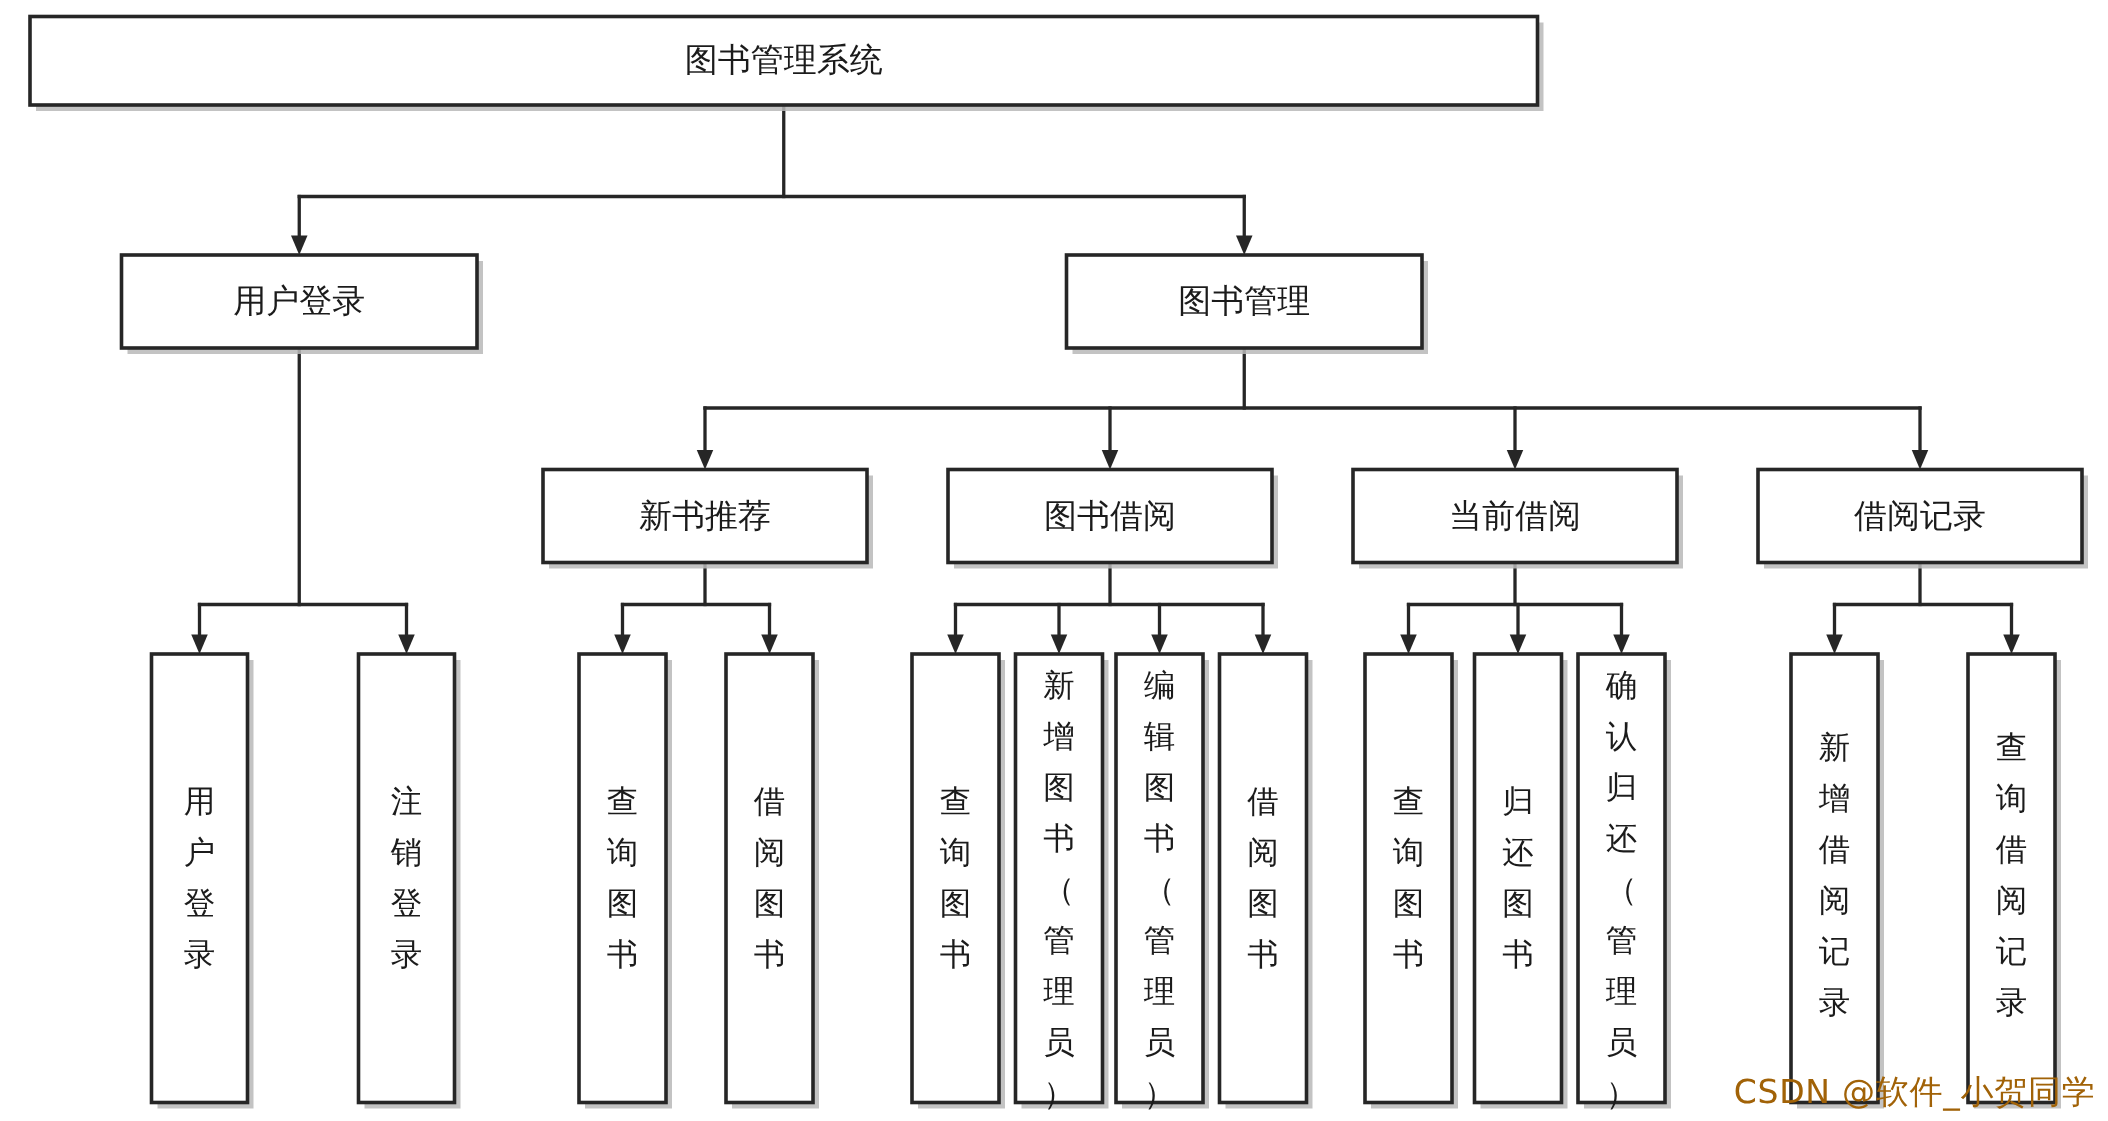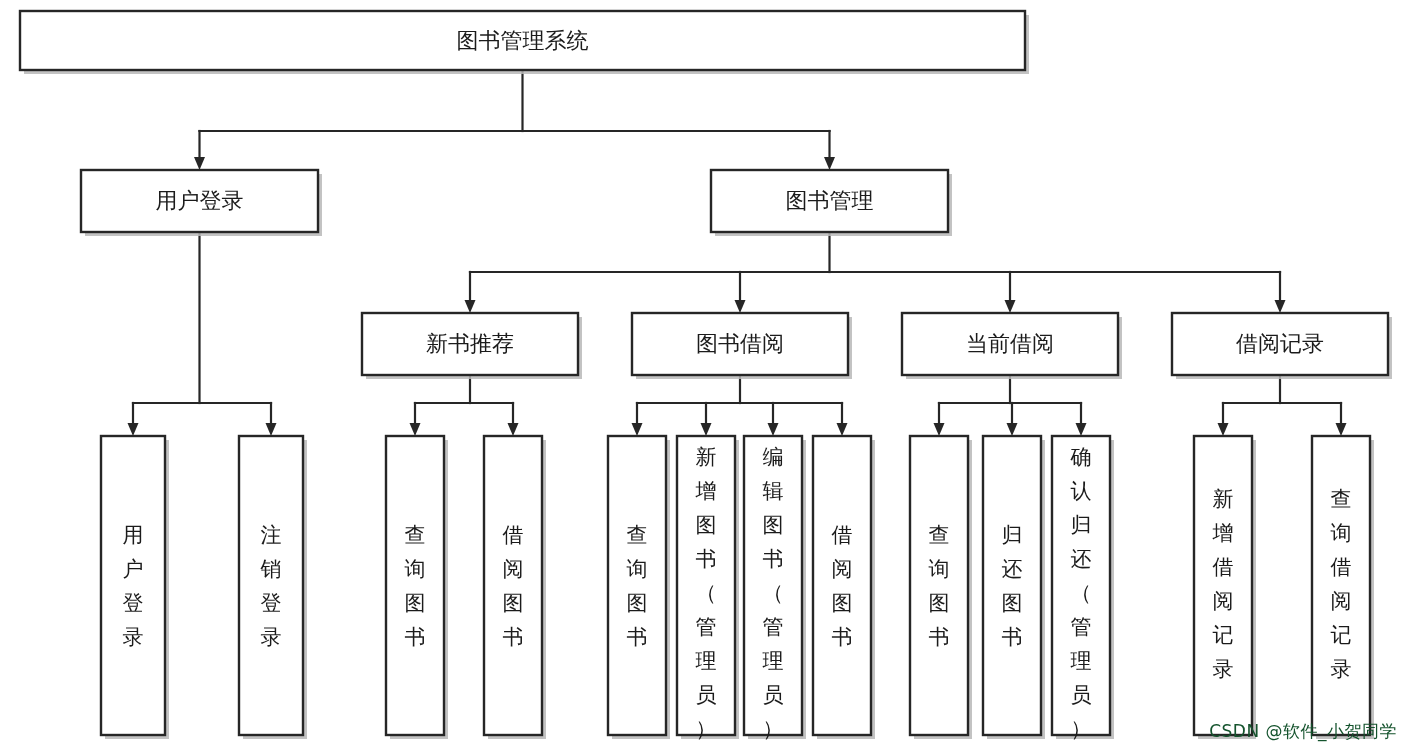--- a/index.html
+++ b/index.html
@@ -37,22 +37,22 @@
   .node-label-vert{
     fill:#1b1b1b;
     font-family:"DejaVu Sans","Liberation Sans",sans-serif;
     font-size:21px;
     text-anchor:middle;
   }
   .watermark{
     position:absolute;
     right:8px;
     bottom:4px;
-    color:#14532d;
-    font-size:17px;
+    color:#a16207;
+    font-size:22px;
     font-family:"DejaVu Sans","Liberation Sans",sans-serif;
     letter-spacing:.5px;
     white-space:nowrap;
     pointer-events:none;
   }
 </style>
 </head>
 <body>
 
 <div id="diagram-root">

